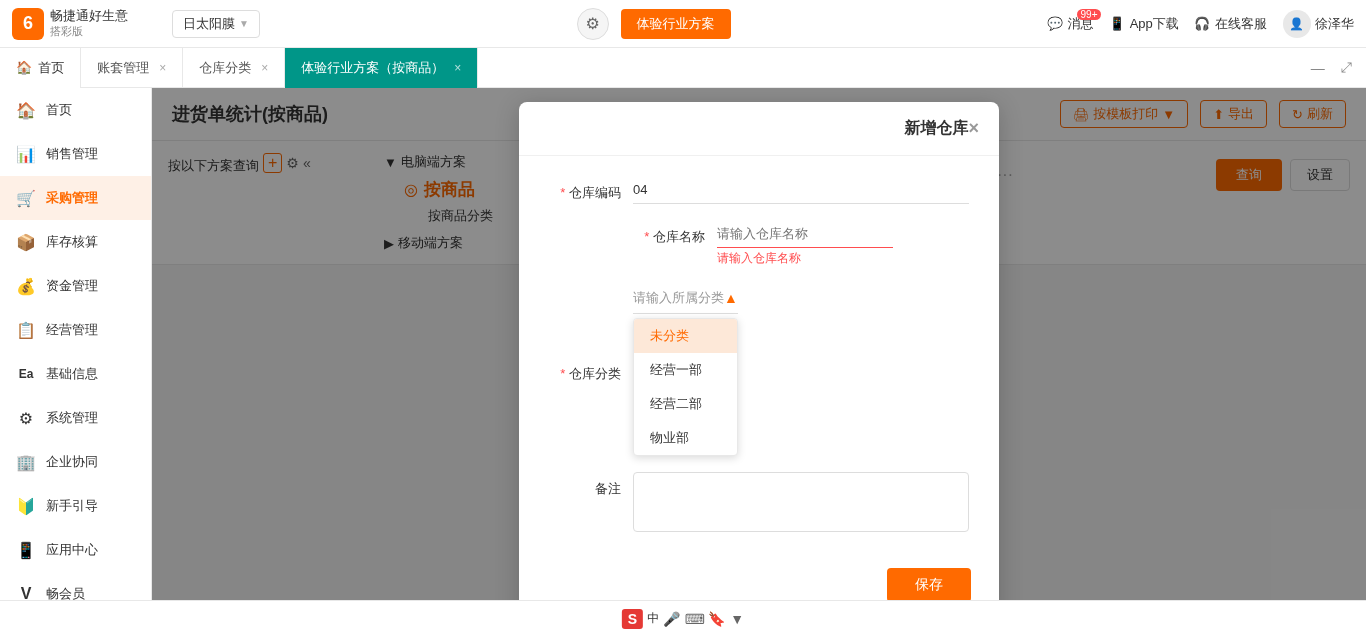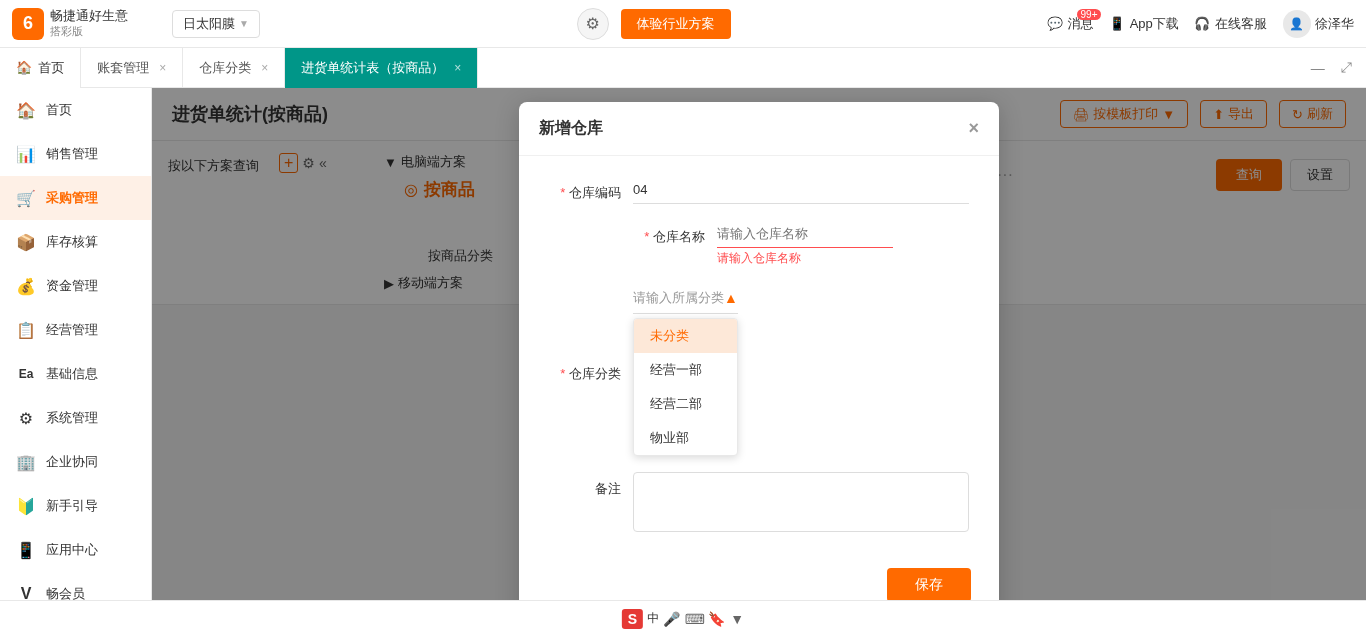--- a/index.html
+++ b/index.html
@@ -147,21 +147,21 @@
     
     .modal {
       background: #fff;
       border-radius: 8px;
       width: 480px;
       box-shadow: 0 4px 24px rgba(0,0,0,0.2);
       position: relative;
       padding-bottom: 20px;
     }
     .modal-header {
-      display: flex; align-items: center; justify-content: space-between;
+      display: flex; align-items: center; justify-content: flex-end;
       padding: 16px 20px;
       border-bottom: 1px solid #f0f0f0;
       font-size: 16px; font-weight: bold; color: #333;
     }
     .modal-close { font-size: 18px; color: #999; cursor: pointer; }
     .modal-body { padding: 20px 30px; }
     .form-row {
       display: flex; align-items: flex-start; gap: 12px;
       margin-bottom: 16px;
     }
@@ -272,21 +272,21 @@
   </div>
   <div class="tab">
     <span>账套管理</span>
     <span class="tab-close">×</span>
   </div>
   <div class="tab">
     <span>仓库分类</span>
     <span class="tab-close">×</span>
   </div>
   <div class="tab teal-active">
-    <span>进货单统计表（按商品）</span>
+    <span>体验行业方案（按商品）</span>
     <span class="tab-close">×</span>
   </div>
   <div class="tab-controls">
     <span class="tab-ctrl-btn">—</span>
     <span class="tab-ctrl-btn">⤢</span>
   </div>
 </div>
 
 <div class="main-layout">
 
@@ -358,39 +358,39 @@
         </div>
         <div class="action-btn">
           <span>↻</span>
           <span>刷新</span>
         </div>
       </div>
     </div>
 
     <div style="background:#fff; padding: 12px 16px; border-bottom:1px solid #e8e8e8; display:flex; align-items:flex-start; gap:16px;">
 
-      <div style="display:flex;align-items:flex-start;gap:20px;min-width:200px;">
+      <div style="display:flex;align-items:flex-start;gap:4px;min-width:200px;">
         <span style="font-size:13px;color:#333;padding-top:4px;">按以下方案查询</span>
         <div style="display:flex;gap:4px;align-items:center;">
           <span style="font-size:16px;color:#ff6a00;cursor:pointer;border:1px solid #ff6a00;border-radius:3px;padding:0 4px;">+</span>
           <span style="font-size:14px;color:#666;cursor:pointer;">⚙</span>
           <span style="font-size:14px;color:#666;cursor:pointer;">«</span>
         </div>
       </div>
       <div style="min-width:140px;">
         <div style="font-size:13px;color:#333;margin-bottom:4px;display:flex;align-items:center;gap:4px;">
           <span>▼</span>
           <span>电脑端方案</span>
         </div>
         <div style="padding-left:20px;">
           <div style="display:flex;align-items:center;gap:6px;padding:3px 0;cursor:pointer;">
             <span style="color:#ff6a00;font-size:16px;">◎</span>
             <span style="font-size:17px;color:#ff6a00;font-weight:bold;">按商品</span>
           </div>
-          <div style="display:flex;align-items:center;gap:6px;padding:3px 0;padding-left:24px;cursor:pointer;margin-top:40px;">
+          <div style="display:flex;align-items:center;gap:6px;padding:3px 0;padding-left:24px;cursor:pointer;">
             <span style="font-size:13px;color:#333;">按商品分类</span>
           </div>
         </div>
         <div style="font-size:13px;color:#333;margin-top:6px;display:flex;align-items:center;gap:4px;">
           <span>▶</span>
           <span>移动端方案</span>
         </div>
       </div>
 
       <div style="flex:1;display:flex;align-items:center;gap:20px;flex-wrap:wrap;">

